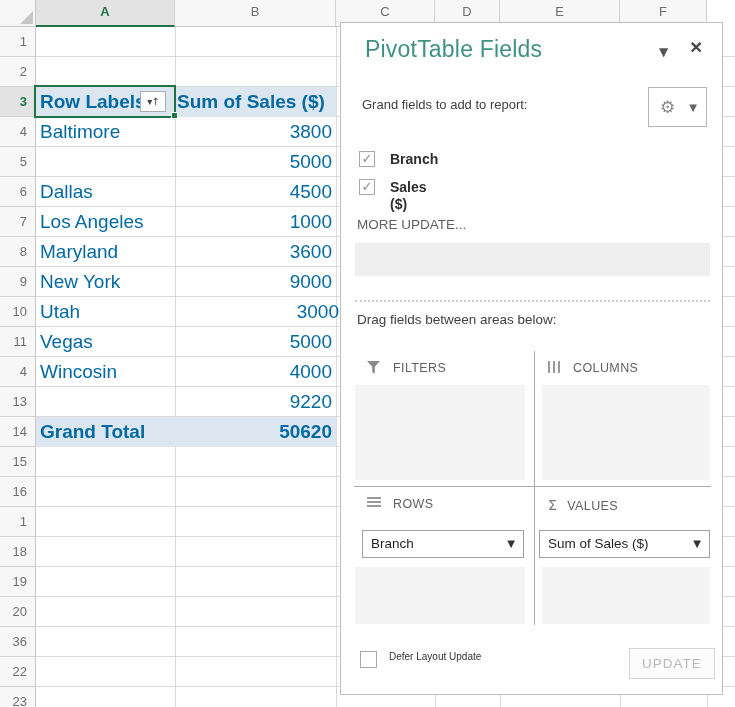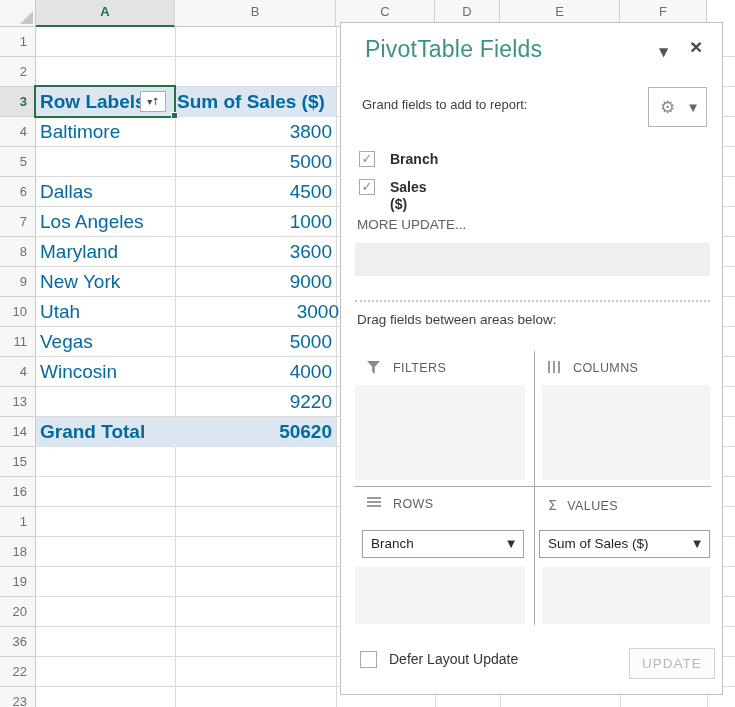--- a/index.html
+++ b/index.html
@@ -84,21 +84,21 @@
     background:repeating-linear-gradient(to bottom,#9a9a9a 0 2px,transparent 2px 4px);
     vertical-align:-1px; margin-right:12px; }
   .sigma { display:inline-block; font-size:14px; color:#777; margin-right:10px;
     font-family:"DejaVu Sans",sans-serif; }
   .chip { position:absolute; height:28px; background:#fff; border:1px solid #a0a0a0;
     font-size:13.5px; color:#1f1f1f; line-height:26px; padding:0 8px;
     display:flex; justify-content:space-between; align-items:center; }
   .chip .arrow { font-size:10px; color:#333; }
   .defer-box { position:absolute; left:19px; top:628px; width:17px; height:17px;
     background:#fff; border:1px solid #a8a8a8; }
-  .defer-label { position:absolute; left:48px; top:628px; font-size:14px; color:#333; }
+  .defer-label { position:absolute; left:48px; top:628px; font-size:10px; color:#333; }
   .update-btn { position:absolute; left:288px; top:625px; width:86px; height:31px;
     background:#fcfcfc; border:1px solid #d4d4d4; font-size:13.5px; color:#b8b8b8;
     text-align:center; line-height:29px; letter-spacing:1px; }
   .glyph { font-family:"DejaVu Sans",sans-serif; }
 </style>
 </head>
 <body>
 
 <div class="canvas">
 

